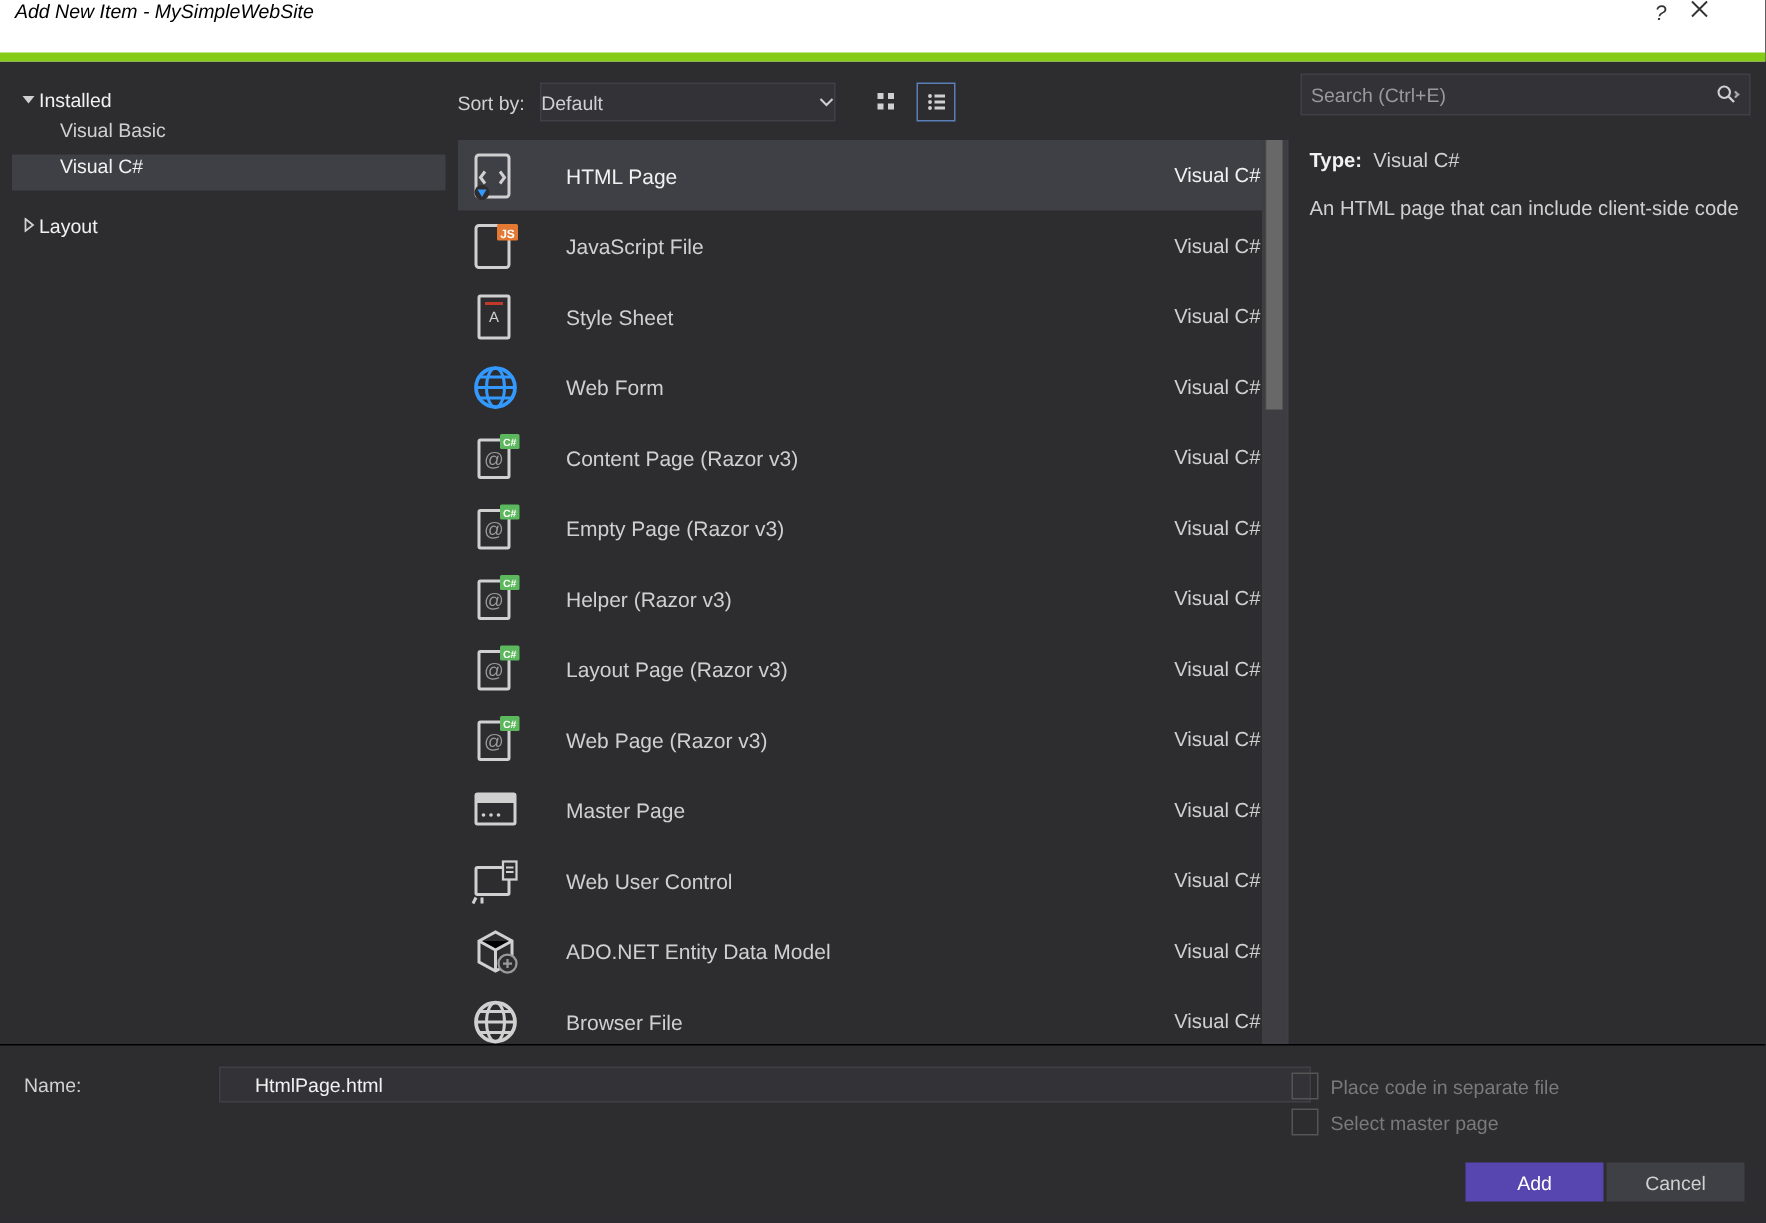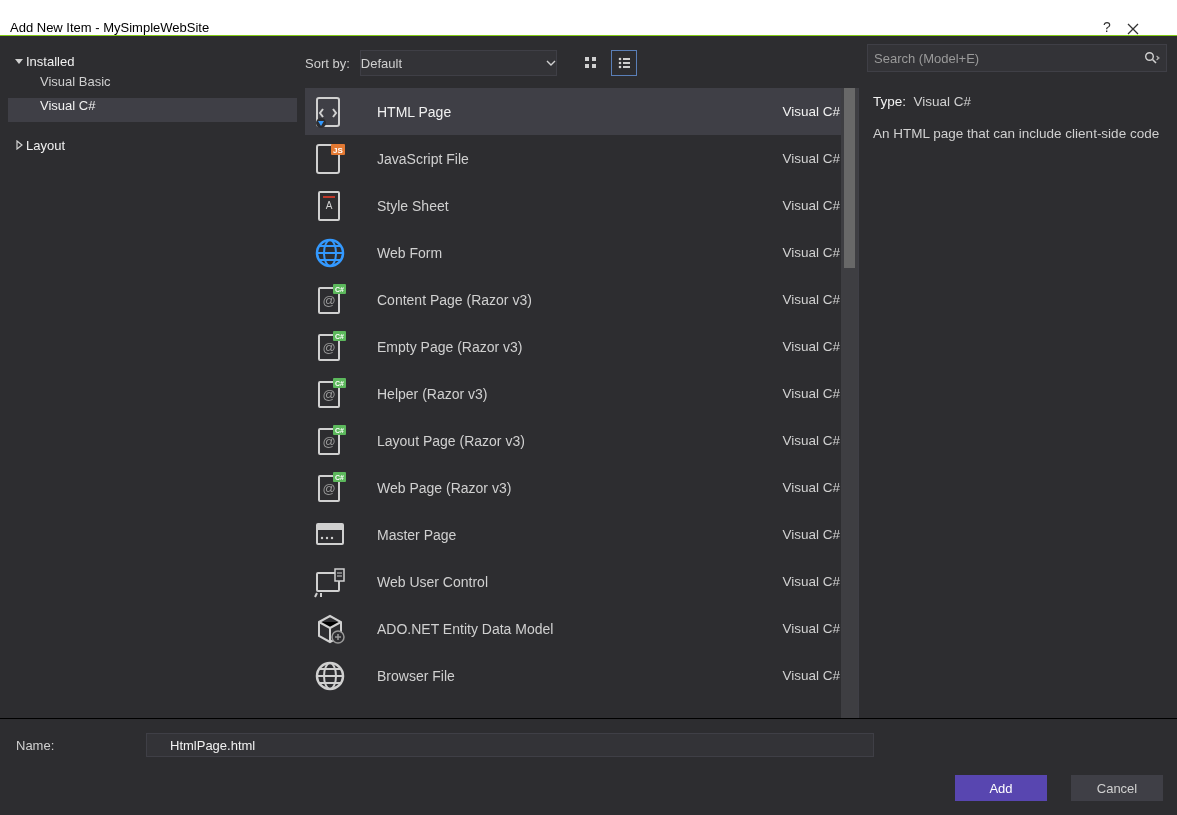--- a/index.html
+++ b/index.html
@@ -13,21 +13,21 @@
     --accent:#007acc;
     --select:#3f3f46;
     --purple:#5846b0;
     --title-bg:#ffffff;
     --title-text:#000000;
     --row-h:47px;
   }
   html,body{margin:0;padding:0;height:100%;font-family:"Segoe UI",Arial,sans-serif;font-size:13px;color:var(--text);background:var(--bg);}
   .window{display:flex;flex-direction:column;width:1177px;height:815px;background:var(--bg);box-sizing:border-box;}
   
-  .titlebar{display:flex;align-items:flex-end;height:35px;background:var(--title-bg);color:var(--title-text);border-bottom:1px solid #84cc16;padding:0 10px;}
+  .titlebar{display:flex;align-items:flex-start;height:35px;background:var(--title-bg);color:var(--title-text);border-bottom:6px solid #84cc16;padding:0 10px;font-style:italic;}
   .titlebar .title{flex:1;font-size:13px;}
   .titlebar .tbbtn{width:40px;text-align:center;color:#333;font-size:14px;}
   
   .upper{display:flex;flex:1;min-height:0;}
   .leftpane{width:305px;padding:12px 8px 8px 8px;box-sizing:border-box;}
   .tree-item{display:flex;align-items:center;height:26px;padding-left:4px;cursor:default;color:var(--text);}
   .tree-item .arrow{width:14px;display:inline-flex;justify-content:center;}
   .tree-child{padding-left:32px;height:24px;display:flex;align-items:flex-start;color:var(--text2);}
   .tree-child.sel{background:var(--select);color:var(--text);}
   
@@ -46,30 +46,30 @@
   .row .lang{flex:none;width:80px;text-align:right;font-size:13.5px;}
   .vscroll{position:absolute;right:0;top:0;bottom:0;width:17px;background:#3e3e42;}
   .vthumb{position:absolute;left:3px;right:3px;top:0;height:180px;background:#686868;}
   
   .rightpane{width:318px;display:flex;flex-direction:column;}
   .searchwrap{padding:8px 10px 6px 8px;}
   .searchbox{display:flex;align-items:center;height:26px;background:var(--panel);border:1px solid var(--border);padding:0 6px;color:var(--muted);}
   .searchbox span.ph{flex:1;}
   .desc{padding:14px 14px;color:var(--text2);font-size:13.5px;line-height:1.45;}
   .desc .typeline{margin-bottom:12px;}
-  .desc b{color:var(--text);font-weight:400;margin-top:40px;}
+  .desc b{color:var(--text);font-weight:700;margin-top:40px;}
   
   .lower{border-top:1px solid #000;padding:14px 14px 14px 16px;display:flex;flex-direction:column;gap:10px;}
   .namerow{display:flex;align-items:center;}
   .namelbl{width:130px;color:var(--text2);}
   .nameinput{flex:0 0 680px;height:22px;background:var(--panel);border:1px solid var(--border);color:var(--text);padding:0 23px;font-family:inherit;font-size:13px;}
   .checks{margin-left:845px;display:flex;flex-direction:column;gap:6px;margin-top:-30px;}
   .chk{display:flex;align-items:center;gap:8px;color:#7a7a7a;}
   .chkbox{width:16px;height:16px;border:1px solid #555;background:transparent;}
-  .btnrow{display:flex;justify-content:flex-end;gap:24px;margin-top:8px;}
+  .btnrow{display:flex;justify-content:flex-end;gap:2px;margin-top:8px;}
   .btn{width:92px;height:26px;display:flex;align-items:center;justify-content:center;font-size:13px;}
   .btn.add{background:var(--purple);color:#fff;}
   .btn.cancel{background:#3f3f46;color:var(--text2);}
   svg{display:block}
 </style>
 </head>
 <body>
 
 <div class="window">
 
@@ -266,21 +266,21 @@
         <div class="vscroll">
           <div class="vthumb"></div>
         </div>
 
       </div>
     </div>
 
     <div class="rightpane">
       <div class="searchwrap">
         <div class="searchbox">
-          <span class="ph">Search (Model+E)</span>
+          <span class="ph">Search (Ctrl+E)</span>
           <span>
             <svg width="16" height="14" viewBox="0 0 16 14">
                 <circle cx="5.5" cy="5.5" r="3.8" stroke="#d0d0d0" fill="none" stroke-width="1.4"></circle>
                 <line x1="8.5" y1="8.5" x2="12" y2="12" stroke="#d0d0d0" stroke-width="1.6"></line>
                 <path d="M13.5 5 L13.5 9" stroke="#888" stroke-width="1"></path>
                 <path d="M12 7.5 L15 7.5" stroke="none"></path>
                 <path d="M12.5 6 L14.5 8 M14.5 6 L12.5 8" stroke="#888" stroke-width="0"></path>
                 <path d="M13 4 L13 9 L15 6.5 Z" fill="#888" transform="translate(0,0)" opacity="0"></path>
                 <path d="M12.5 5 L15 7 L12.5 9" fill="none" stroke="#aaa" stroke-width="1.2"></path>
               </svg>
@@ -296,20 +296,30 @@
       </div>
     </div>
   </div>
 
   <div class="lower">
     <div class="namerow">
       <div class="namelbl">Name:</div>
       <input class="nameinput" value="HtmlPage.html" style="">
       <div style="flex:1"></div>
     </div>
+    <div class="checks">
+      <label class="chk">
+        <span class="chkbox"></span>
+        <span>Place code in separate file</span>
+      </label>
+      <label class="chk">
+        <span class="chkbox"></span>
+        <span>Select master page</span>
+      </label>
+    </div>
     <div class="btnrow">
       <div class="btn add">
           <span>Add</span>
         </div>
       <div class="btn cancel">
           <span>Cancel</span>
         </div>
     </div>
   </div>
 </div>

